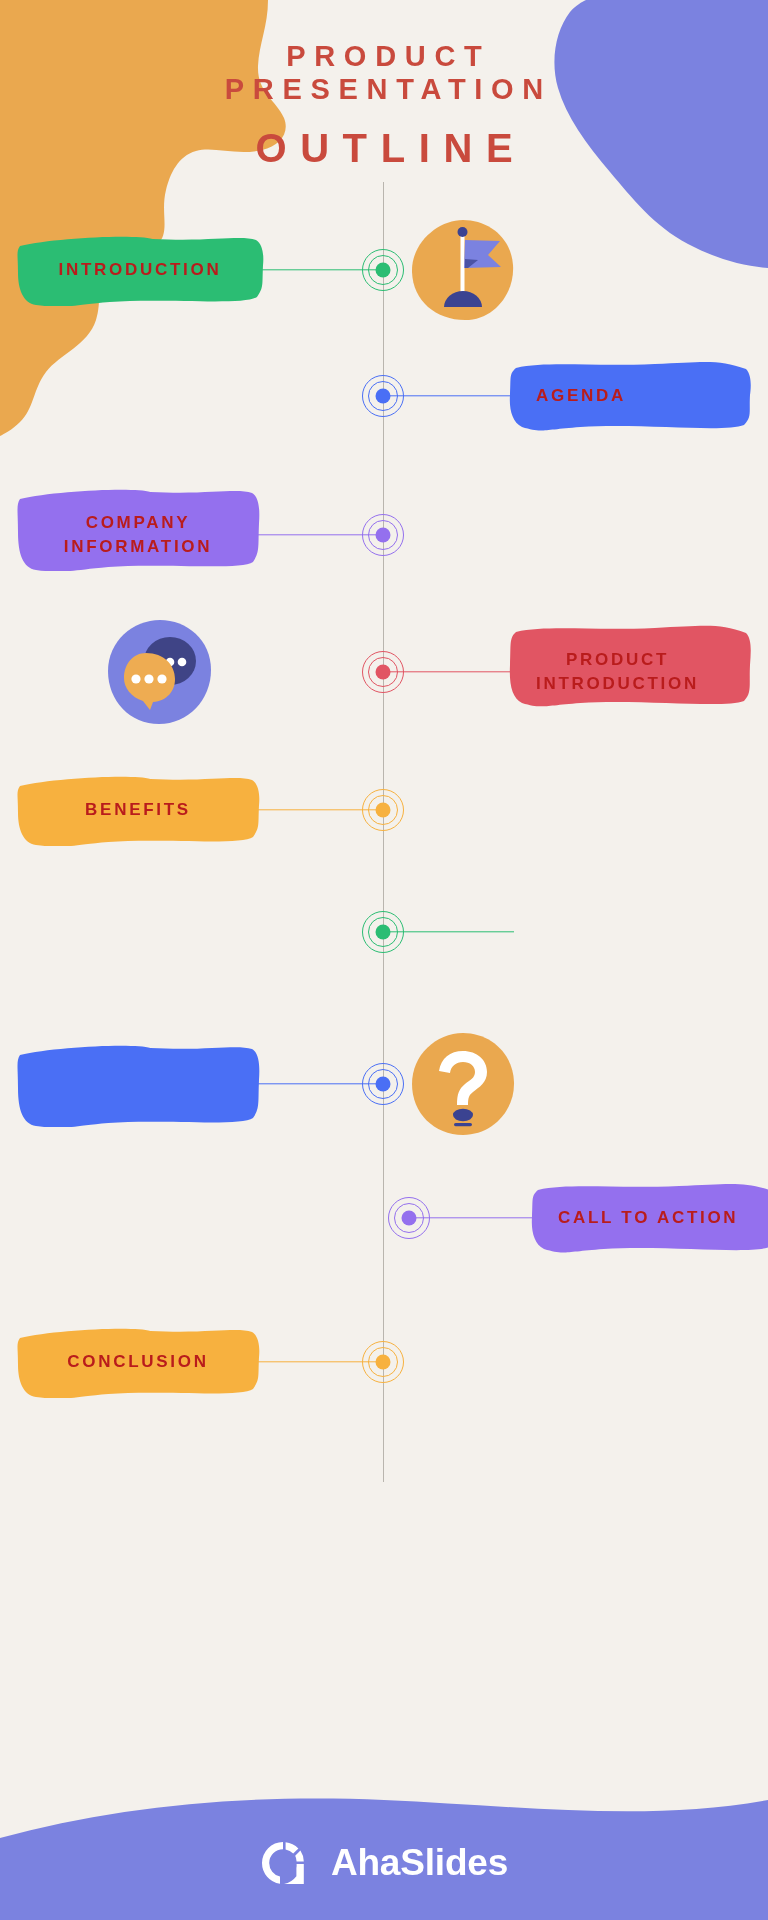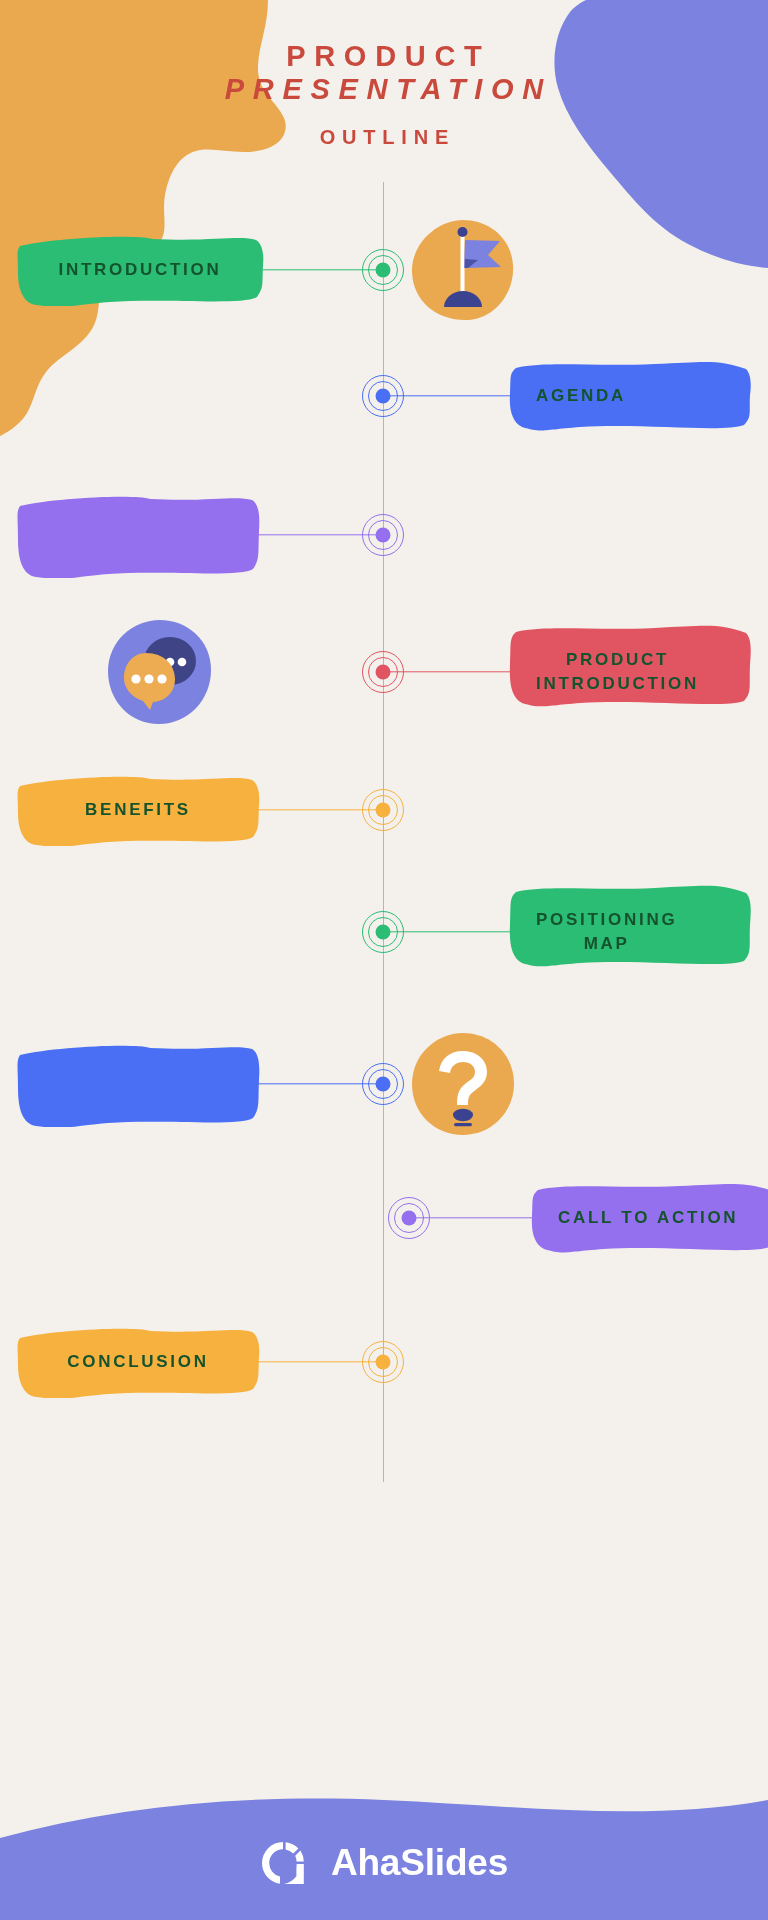--- a/index.html
+++ b/index.html
@@ -18,22 +18,22 @@
   .title-block {
     position:absolute; top:40px; left:0; width:768px;
     text-align:center; z-index:5;
   }
   .title-line {
     color:#c94a3d; font-weight:700; letter-spacing:.30em;
     line-height:1.14; text-transform:uppercase;
     font-size:30px; text-indent:.30em;
   }
   .title-line.l1 { font-size:29px; }
-  .title-line.l2 { font-size:29px;font-style:italic; }
-  .title-line.l3 { font-size:20px; margin-top:20px; letter-spacing:.34em; text-indent:.34em; }
+  .title-line.l2 { font-size:29px; }
+  .title-line.l3 { font-size:40px; margin-top:20px; letter-spacing:.34em; text-indent:.34em; }
 
   
   .spine {
     position:absolute; left:383px; top:182px; width:1px; height:1300px;
     background:#b9b5ae; z-index:1;
   }
 
   
   .row { position:absolute; left:0; width:768px; height:140px; z-index:3; }
 
@@ -55,21 +55,21 @@
   .connector {
     position:absolute; top:50%; height:1.4px; z-index:2;
     transform:translateY(-50%);
   }
 
   
   .banner {
     position:absolute; top:50%; transform:translateY(-50%);
     display:flex; align-items:center; z-index:4;
     padding:26px 30px; min-height:80px;
-    color:#14532d; font-weight:700;
+    color:#b91c1c; font-weight:700;
     font-size:17px; letter-spacing:.16em; line-height:1.42;
     text-transform:uppercase;
   }
   .banner.left  { left:14px;  justify-content:center; text-align:center; }
   .banner.right { right:14px; justify-content:flex-start; text-align:center; }
   .banner-text { position:relative; z-index:2; white-space:pre-line; }
   .banner-bg { position:absolute; inset:0; z-index:1; }
 
   
   .icon-wrap { position:absolute; top:50%; transform:translateY(-50%); z-index:4; width:110px; height:110px; }
@@ -148,20 +148,22 @@
      <span class="ring-i"></span>
      <span class="dot"></span>
       </div>
     </div>
     <div class="row" style="top: 465px;">
       <div class="connector" style="background: rgb(148, 112, 238); right: 384px; width: 130px;"></div>
       <div class="banner left" style="width: 248px; min-height: 86px;">
         <svg class="banner-bg" viewBox="0 0 248 86" preserveAspectRatio="none">
        <path d="M6,14 C40,6 120,2 136.4,7 C193.44,10 222,3 238,8 C245,12 246,24 245,38.7 C244,61.919999999999995 246,67 239,77 C226,86 148.79999999999998,78 94.24,82 C49.6,86 52,89 22,85 C9,83 4,69 4,47.300000000000004 C4,25.8 2,20 6,14 Z" fill="#9470ee"></path>
      </svg>
+     <span class="banner-text">COMPANY
+INFORMATION</span>
       </div>
       <div class="node" style="color: rgb(148, 112, 238);">
         <span class="ring-o"></span>
      <span class="ring-i"></span>
      <span class="dot"></span>
       </div>
     </div>
     <div class="row" style="top: 602px;">
       <div class="connector" style="background: rgb(225, 85, 99); left: 384px; width: 130px;"></div>
       <div class="banner right" style="width: 248px; min-height: 86px;">
@@ -201,27 +203,20 @@
      <span class="banner-text">BENEFITS</span>
       </div>
       <div class="node" style="color: rgb(247, 177, 63);">
         <span class="ring-o"></span>
      <span class="ring-i"></span>
      <span class="dot"></span>
       </div>
     </div>
     <div class="row" style="top: 862px;">
       <div class="connector" style="background: rgb(43, 189, 115); left: 384px; width: 130px;"></div>
-      <div class="banner right" style="width: 248px; min-height: 86px;">
-        <svg class="banner-bg" viewBox="0 0 248 86" preserveAspectRatio="none">
-       <path d="M10,10 C42,3 86.8,9 148.79999999999998,6 C198.4,4 212,1 240,11 C246,17 245,30 244,43 C243,63.64 246,71 238,79 C218,87 136.4,77 74.39999999999999,81 C34.720000000000006,84 36,87 16,81 C6,76 3,63 4,43 C5,22.36 3,16 10,10 Z" fill="#2bbd73"></path>
-     </svg>
-     <span class="banner-text">POSITIONING
-MAP</span>
-      </div>
       <div class="node" style="color: rgb(43, 189, 115);">
         <span class="ring-o"></span>
      <span class="ring-i"></span>
      <span class="dot"></span>
       </div>
     </div>
     <div class="row" style="top: 1014px;">
       <div class="connector" style="background: rgb(74, 111, 245); right: 384px; width: 130px;"></div>
       <div class="banner left" style="width: 248px; min-height: 86px;">
         <svg class="banner-bg" viewBox="0 0 248 86" preserveAspectRatio="none">

